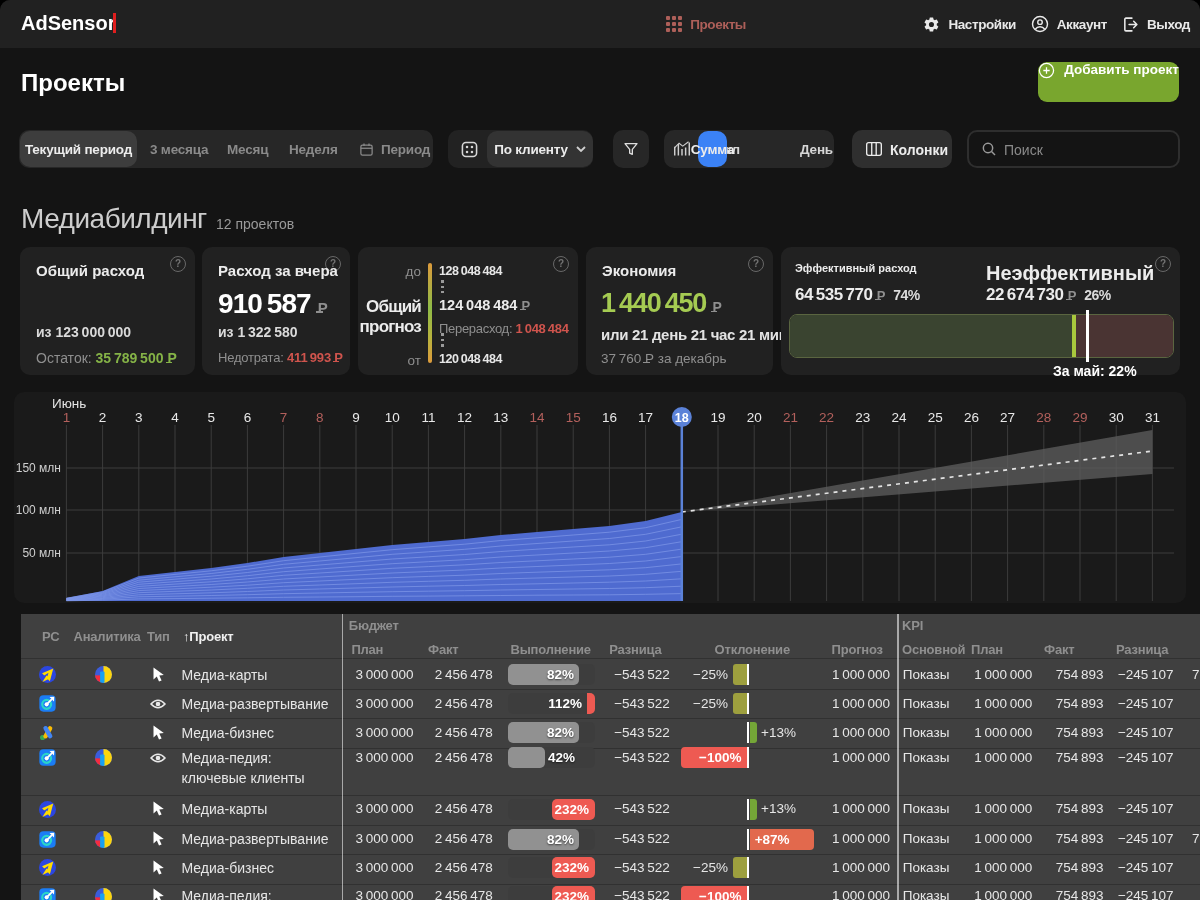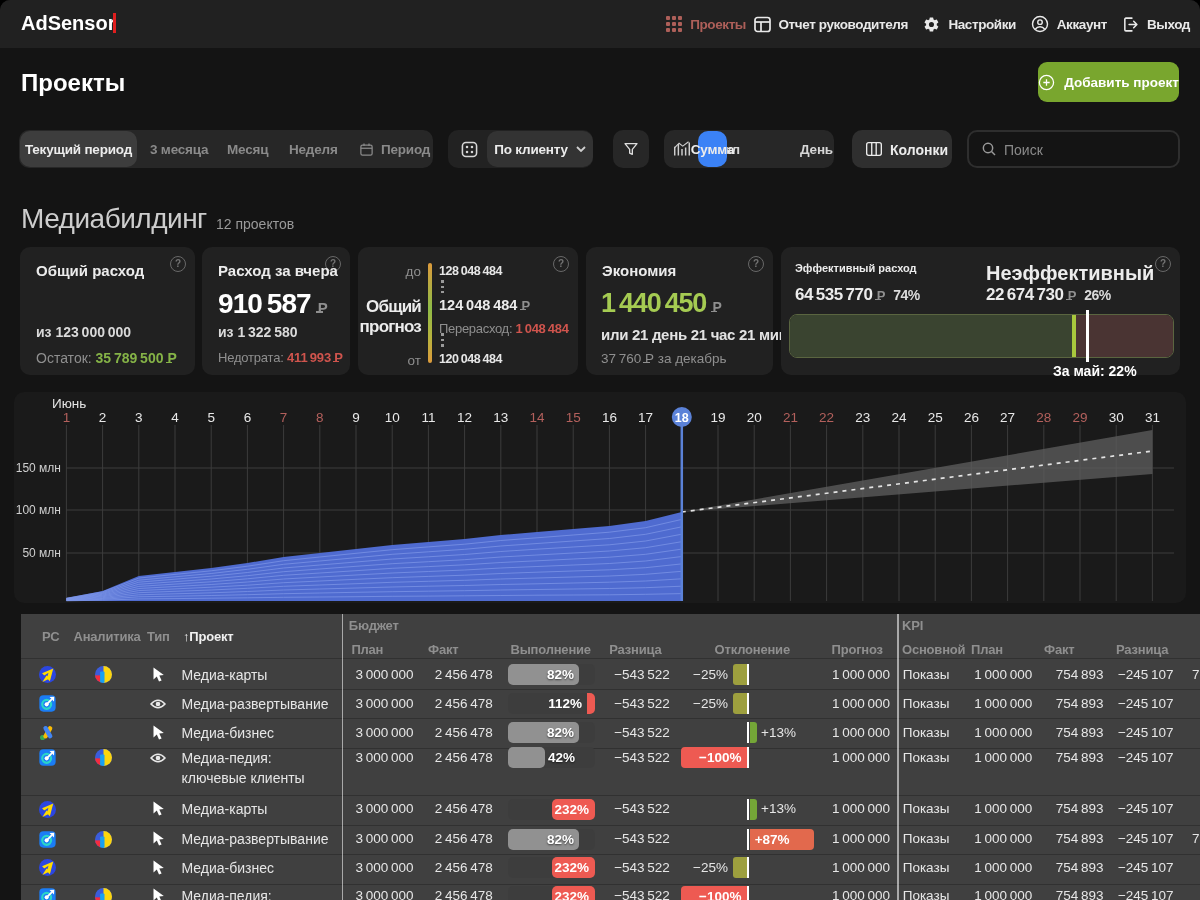--- a/index.html
+++ b/index.html
@@ -36,41 +36,36 @@
             <rect x="0" y="6" width="4" height="4" rx="1"></rect>
             <rect x="6" y="6" width="4" height="4" rx="1"></rect>
             <rect x="12" y="6" width="4" height="4" rx="1"></rect>
             <rect x="0" y="12" width="4" height="4" rx="1"></rect>
             <rect x="6" y="12" width="4" height="4" rx="1"></rect>
             <rect x="12" y="12" width="4" height="4" rx="1"></rect>
           </g>
         </svg>
         <span style="color:#ad5f59">Проекты</span>
       </div>
-  <div class="nav" style="right:292px"><svg width="17" height="17" viewBox="0 0 17 17">
-          <rect x="1" y="1.5" width="15" height="14" rx="2.5" fill="none" stroke="#e9e9e9" stroke-width="1.7"></rect>
-          <line x1="1" y1="6" x2="16" y2="6" stroke="#e9e9e9" stroke-width="1.7"></line>
-          <line x1="7" y1="6" x2="7" y2="15" stroke="#e9e9e9" stroke-width="1.7"></line>
-        </svg>Отчет руководителя</div>
   <div class="nav" style="right:184px"><svg width="17" height="17" viewBox="0 0 24 24">
           <path fill="#e9e9e9" d="M19.4 13c.04-.33.06-.66.06-1s-.02-.67-.06-1l2.1-1.65a.5.5 0 0 0 .12-.64l-2-3.46a.5.5 0 0 0-.6-.22l-2.5 1a7.3 7.3 0 0 0-1.7-1l-.4-2.65A.5.5 0 0 0 13.93 2h-4a.5.5 0 0 0-.5.42l-.37 2.65c-.63.25-1.2.6-1.74 1l-2.48-1a.5.5 0 0 0-.6.22l-2 3.46c-.13.22-.07.5.12.64L4.45 11c-.04.33-.07.66-.07 1s.03.67.07 1l-2.1 1.65a.5.5 0 0 0-.13.64l2 3.46c.13.22.4.3.61.22l2.48-1c.54.4 1.11.75 1.74 1l.37 2.65c.04.24.25.42.5.42h4c.24 0 .46-.18.5-.42l.37-2.65c.63-.26 1.2-.6 1.73-1l2.49 1c.22.08.48 0 .6-.22l2-3.46a.5.5 0 0 0-.12-.64L19.4 13zm-7.47 2.6a3.6 3.6 0 1 1 0-7.2 3.6 3.6 0 0 1 0 7.2z"></path>
         </svg>Настройки</div>
   <div class="nav" style="right:93px"><svg width="18" height="18" viewBox="0 0 24 24">
           <circle cx="12" cy="12" r="10" fill="none" stroke="#e9e9e9" stroke-width="1.9"></circle>
           <circle cx="12" cy="9.5" r="3" fill="none" stroke="#e9e9e9" stroke-width="1.9"></circle>
           <path d="M5.8 19a7.4 7.4 0 0 1 12.4 0" fill="none" stroke="#e9e9e9" stroke-width="1.9"></path>
         </svg>Аккаунт</div>
   <div class="nav" style="right:10px"><svg width="17" height="17" viewBox="0 0 24 24">
           <path d="M14 3H5.5A1.5 1.5 0 0 0 4 4.5v15A1.5 1.5 0 0 0 5.5 21H14" fill="none" stroke="#e9e9e9" stroke-width="2.2" stroke-linecap="round"></path>
           <path d="M10 12h10M16.5 7.5 21 12l-4.5 4.5" fill="none" stroke="#e9e9e9" stroke-width="2.2" stroke-linecap="round" stroke-linejoin="round"></path>
         </svg>Выход</div>
 </div>
 
 <div class="abs" style="left:21px;top:69px;font-size:24px;font-weight:bold;color:#fff">Проекты</div>
-<div class="abs" style="left:1038px;top:62px;width:141px;height:40px;background:#79a62e;border-radius:9px;display:flex;align-items:center;justify-content:center;gap:9px;color:#fff;font-size:13.5px;font-weight:bold;white-space:nowrap">
+<div class="abs" style="left:1038px;top:62px;width:141px;height:40px;background:#79a62e;border-radius:9px;display:flex;justify-content:center;gap:9px;color:#fff;font-size:13.5px;font-weight:bold;white-space:nowrap">
   <svg width="17" height="17" viewBox="0 0 24 24">
         <circle cx="12" cy="12" r="10" fill="none" stroke="#fff" stroke-width="1.8"></circle>
         <path d="M12 7.5v9M7.5 12h9" stroke="#fff" stroke-width="1.8"></path>
       </svg>Добавить проект
 </div>
 
 <div class="pill" style="left:19px;top:130px;width:414px;height:38px"></div>
 <div class="seg" style="left:20px;top:131px;width:117px;height:36px">Текущий период</div>
 <div class="tabt" style="left:150px;top:142px">3 месяца</div>
 <div class="tabt" style="left:227px;top:142px">Месяц</div>

